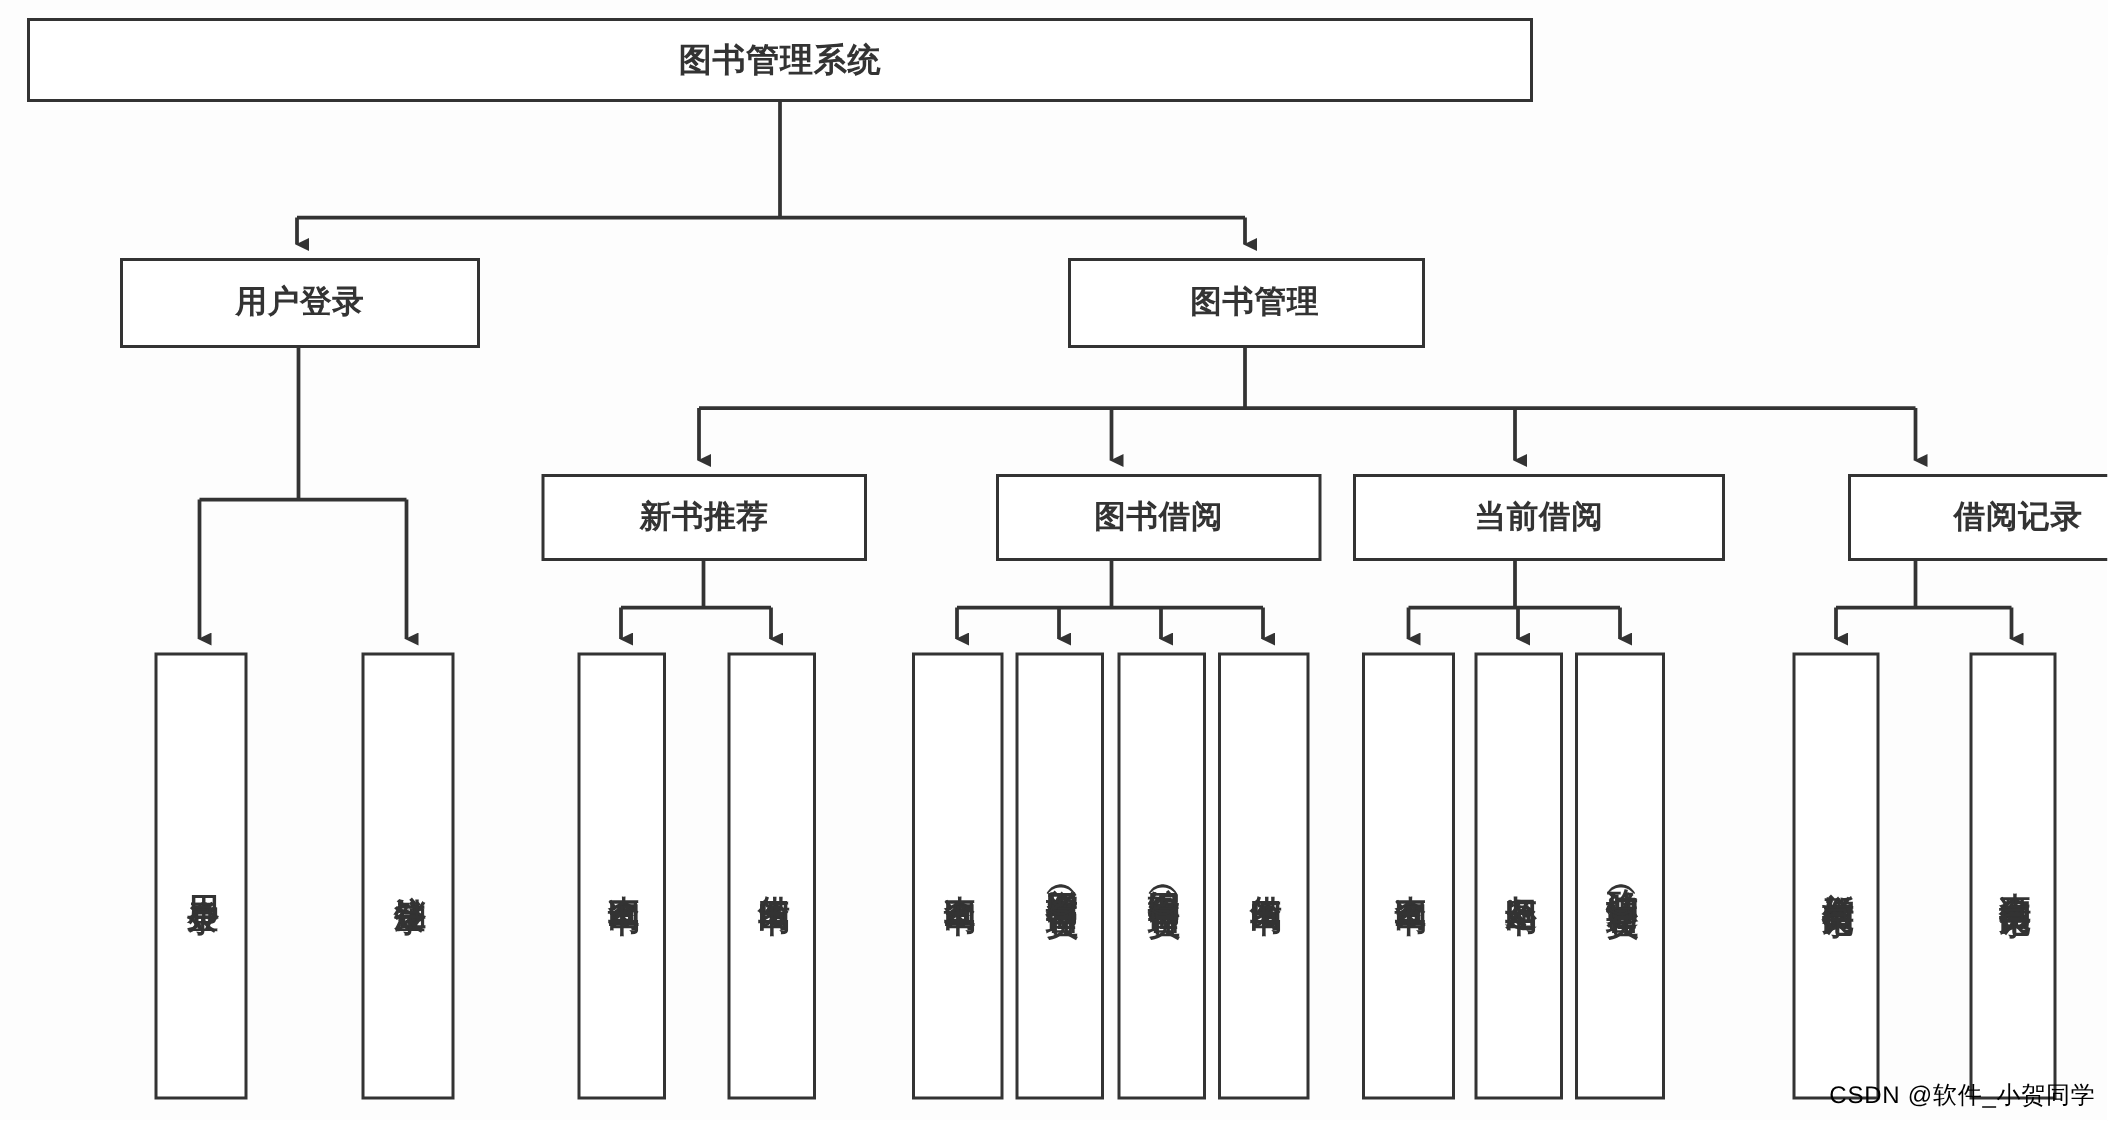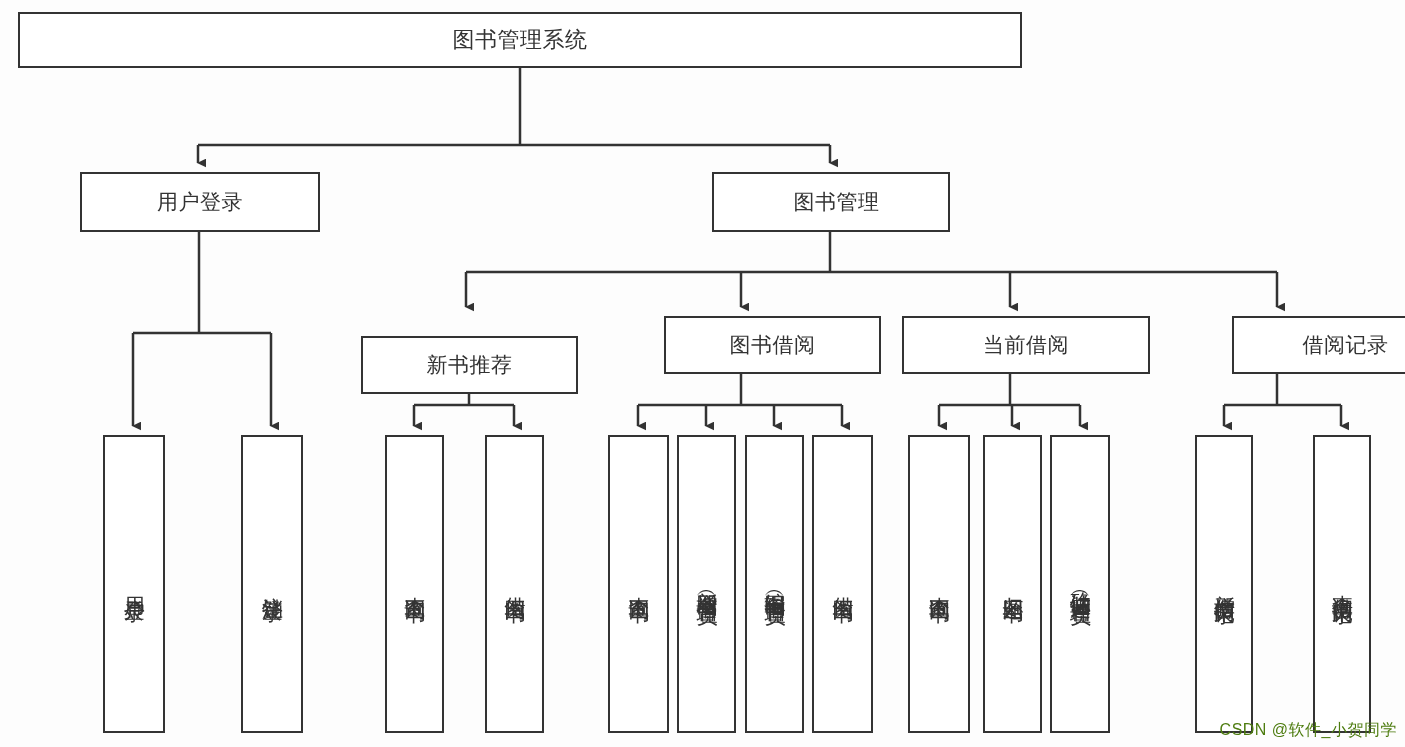--- a/index.html
+++ b/index.html
@@ -33,20 +33,21 @@
     background: #ffffff;
     display: flex;
     align-items: center;
     justify-content: center;
     color: #333333;
   }
   .node .label {
     display: block;
     text-align: center;
     letter-spacing: 0.5px;
+    font-weight: bold;
   }
   
   .node.horiz .label {
     font-size: 21px;
     line-height: 1.15;
     white-space: nowrap;
   }
   .node.root .label {
     font-size: 22px;
   }
@@ -62,21 +63,21 @@
     line-height: 1.28;
     letter-spacing: 2px;
     max-height: 272px;
     text-align: center;
   }
   #watermark {
     position: absolute;
     right: 8px;
     bottom: 6px;
     font-size: 16px;
-    color: #4d7c0f;
+    color: #000000;
     white-space: nowrap;
     letter-spacing: 0.5px;
   }
 </style>
 </head>
 <body>
 
 <div id="diagram-root">
 
   <svg id="edge-layer" viewBox="0 0 1405 747" width="1405" height="747">
@@ -135,21 +136,21 @@
   </div>
 
   <div class="node horiz" style="left:80px; top:172px; width:240px; height:60px;">
     <span class="label">用户登录</span>
   </div>
 
   <div class="node horiz" style="left:712px; top:172px; width:238px; height:60px;padding-left:11px;">
     <span class="label">图书管理</span>
   </div>
 
-  <div class="node horiz" style="left:361px; top:316px; width:217px; height:58px;margin-top:20px;">
+  <div class="node horiz" style="left:361px; top:316px; width:217px; height:58px;">
     <span class="label">新书推荐</span>
   </div>
 
   <div class="node horiz" style="left:633px; top:316px; width:217px; height:58px;margin-left:31px;">
     <span class="label">图书借阅</span>
   </div>
 
   <div class="node horiz" style="left:902px; top:316px; width:248px; height:58px;">
     <span class="label">当前借阅</span>
   </div>

